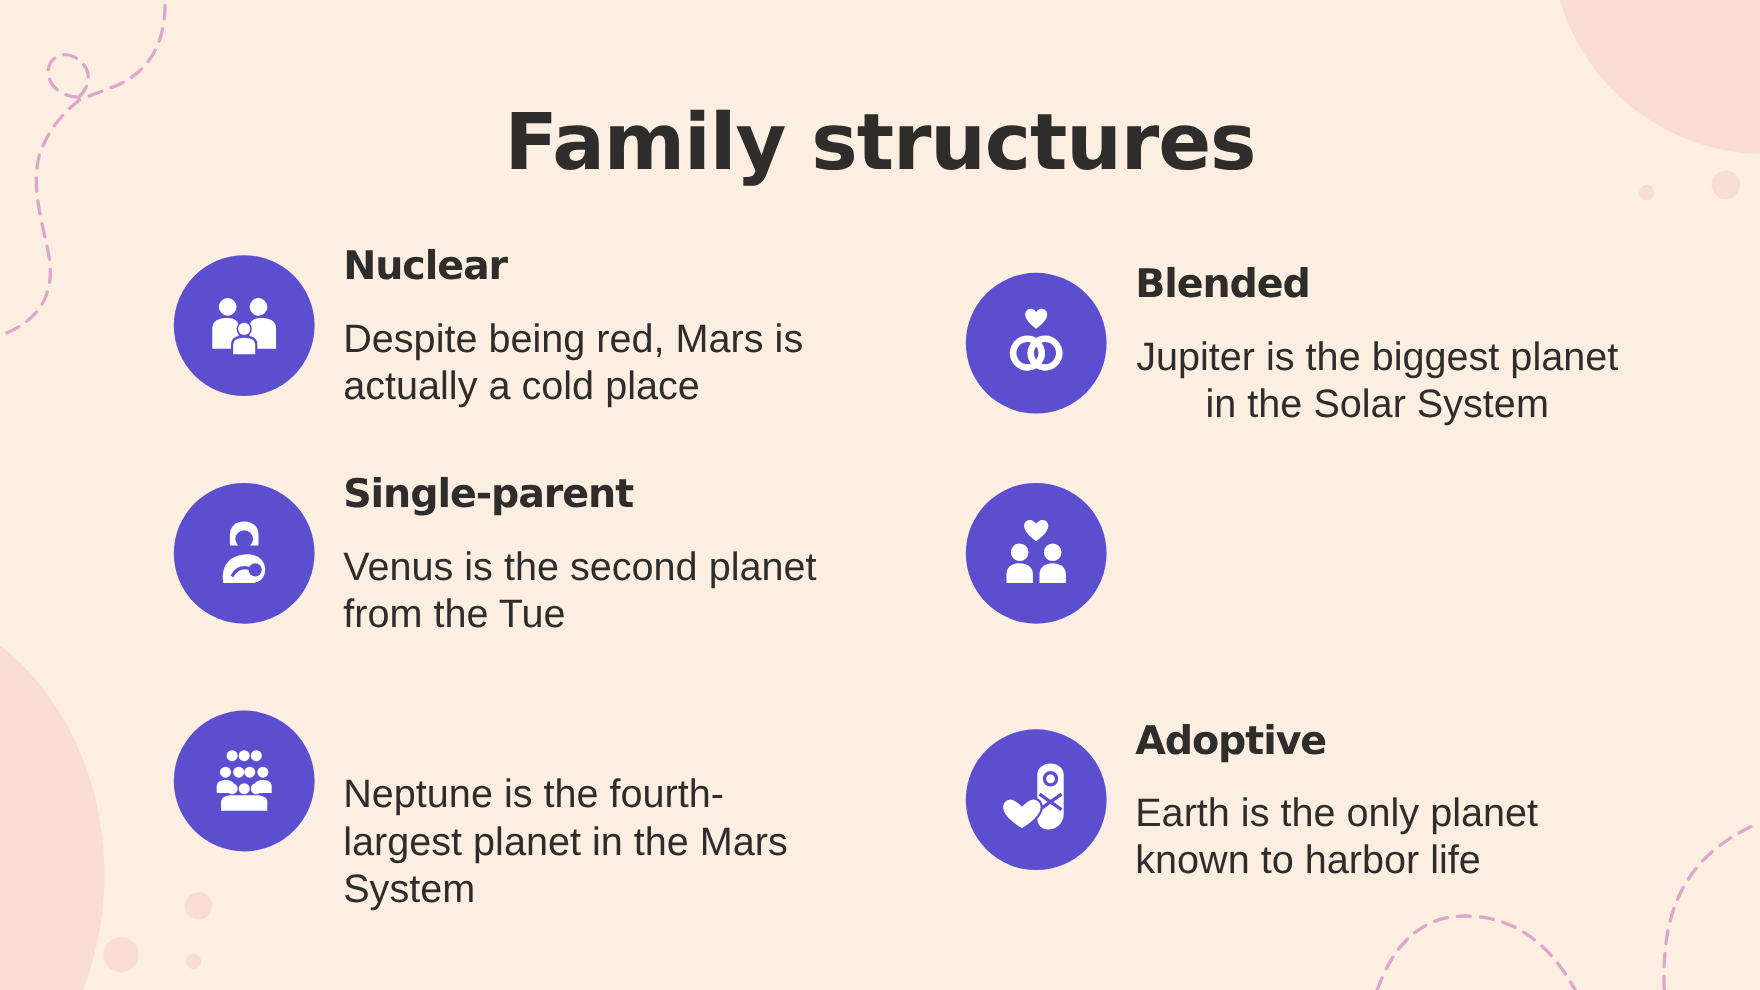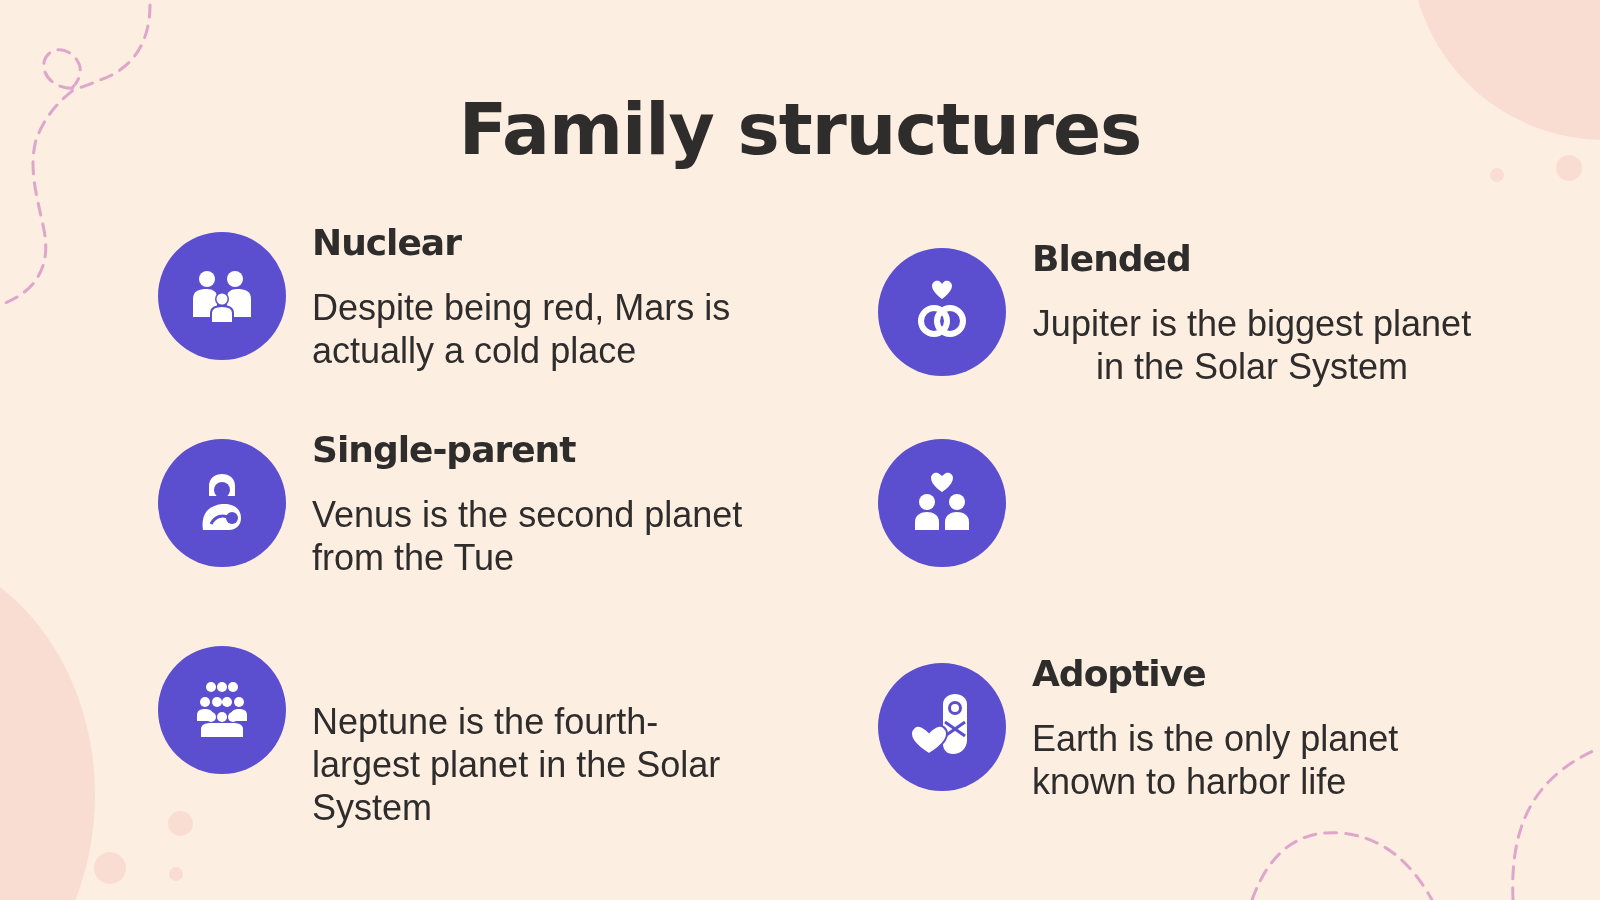--- a/index.html
+++ b/index.html
@@ -119,21 +119,21 @@
         <circle cx="40" cy="27" r="5"></circle>
         <circle cx="52" cy="27" r="5"></circle>
       <path d="M10 46 V40 C10 36 13 34 18 34 C23 34 26 36 26 40 V46 Z"></path>
       <path d="M44 46 V40 C44 36 47 34 52 34 C57 34 60 36 60 40 V46 Z"></path>
       <circle cx="24" cy="42" r="5"></circle>
         <circle cx="35" cy="42" r="5"></circle>
         <circle cx="46" cy="42" r="5"></circle>
       <path d="M14 62 V54 C14 50 18 48 24 48 H46 C52 48 56 50 56 54 V62 Z"></path>
     </svg>
   </div>
-  <p class="item-desc">Neptune is the fourth-largest planet in the Solar System</p>
+  <p class="item-desc">Neptune is the fourth-largest planet in the Mars System</p>
 </div>
 
 <div class="item" style="left:878px; top:663px;">
   <div class="circle">
     <svg viewBox="0 0 70 70" fill="#fff">
       <path d="M36 12 C36 6 42 2 48 2 C54 2 60 6 60 12 V48 C60 56 54 62 46 62 C40 62 36 58 36 52 Z"></path>
       <circle cx="48" cy="16" r="7" fill="#5b4fd0"></circle>
         <circle cx="48" cy="16" r="4"></circle>
       <path d="M38 30 L58 44" stroke="#5b4fd0" stroke-width="3"></path>
       <path d="M38 44 L58 30" stroke="#5b4fd0" stroke-width="3"></path>

